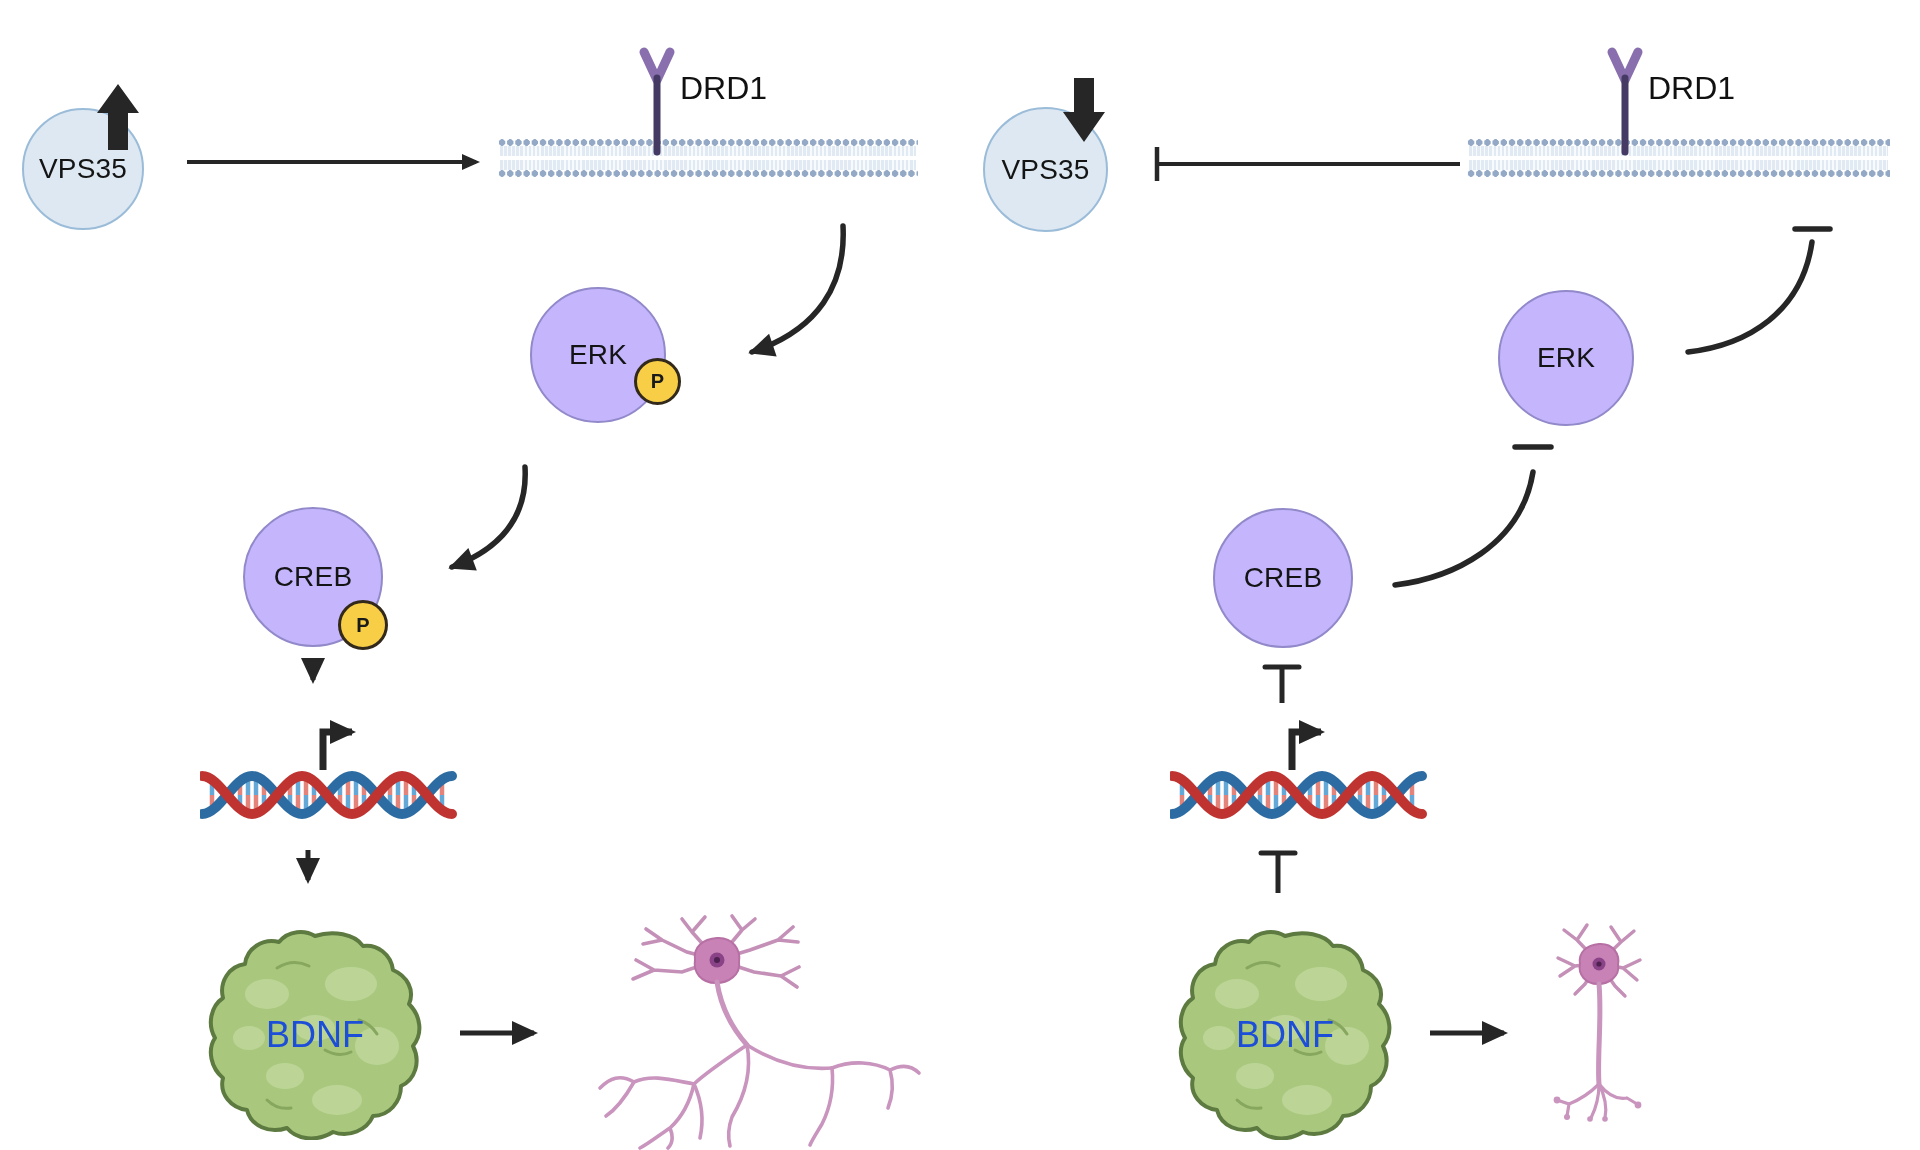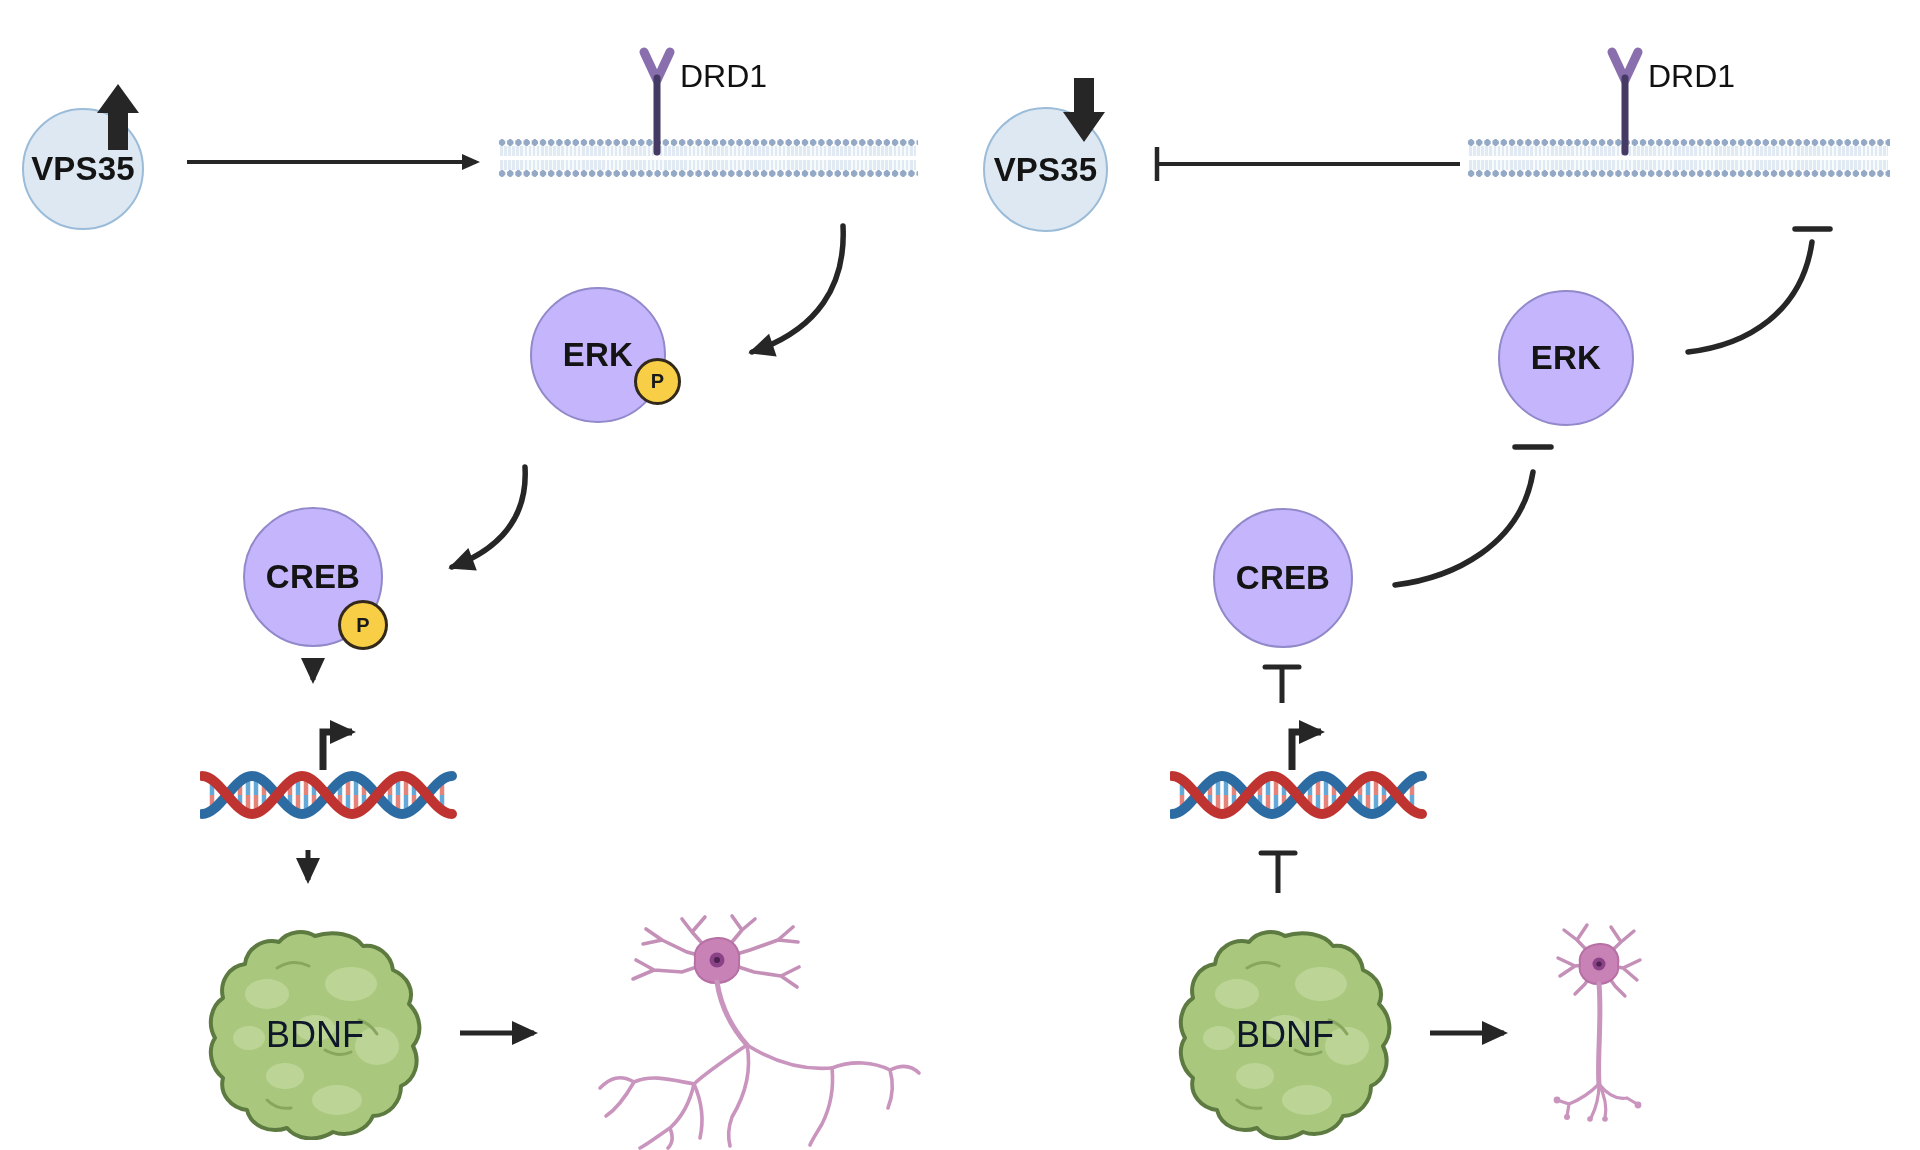--- a/index.html
+++ b/index.html
@@ -3,26 +3,26 @@
 <meta charset="utf-8">
 <style>
   html,body{margin:0;padding:0;}
   body{font-family:"Liberation Sans","DejaVu Sans",sans-serif;background:#ffffff;}
   #stage{position:relative;width:1920px;height:1150px;background:#ffffff;overflow:hidden;}
 
   .circle-node{position:absolute;border-radius:50%;display:flex;align-items:center;justify-content:center;box-sizing:border-box;}
   .vps35{background:#dde8f2;border:2px solid #9bbcd9;}
   .protein{background:#c4b5fd;border:2px solid #9189c9;}
   .phospho{background:#f7ce46;border:3px solid #32291b;}
-  .node-label{font-size:33px;color:#141414;letter-spacing:.2px;font-weight:bold;}
+  .node-label{font-size:28px;color:#141414;letter-spacing:.2px;}
   .p-label{font-size:20px;font-weight:600;color:#1a1a1a;}
 
-  .drd1-label{position:absolute;font-size:32px;color:#111;}
+  .drd1-label{position:absolute;font-size:32px;color:#111;margin-top:12px;}
   .bdnf-wrap{position:absolute;}
-  .bdnf-label{position:absolute;left:0;right:0;top:86px;text-align:center;font-size:36px;font-weight:500;color:#0f172a;}
+  .bdnf-label{position:absolute;left:0;right:0;top:86px;text-align:center;font-size:36px;font-weight:500;color:#1d4ed8;}
 
   .membrane{position:absolute;height:40px;}
   .membrane .heads{position:absolute;left:0;right:0;height:9px;
     background:radial-gradient(circle at 4px 4.5px,#94a9c6 0 3.1px,rgba(148,169,198,0) 3.5px);
     background-size:8.2px 9px;background-repeat:repeat-x;}
   .membrane .heads.top{top:0;}
   .membrane .heads.bottom{bottom:0;}
   .membrane .tails{position:absolute;left:2px;right:2px;top:8px;bottom:8px;
     background:repeating-linear-gradient(90deg,#e1e9f3 0 2.6px,#f8fbfe 2.6px 4.1px);}
   .membrane .tails::after{content:'';position:absolute;left:0;right:0;top:50%;height:3.5px;margin-top:-1.75px;background:#ffffff;}

